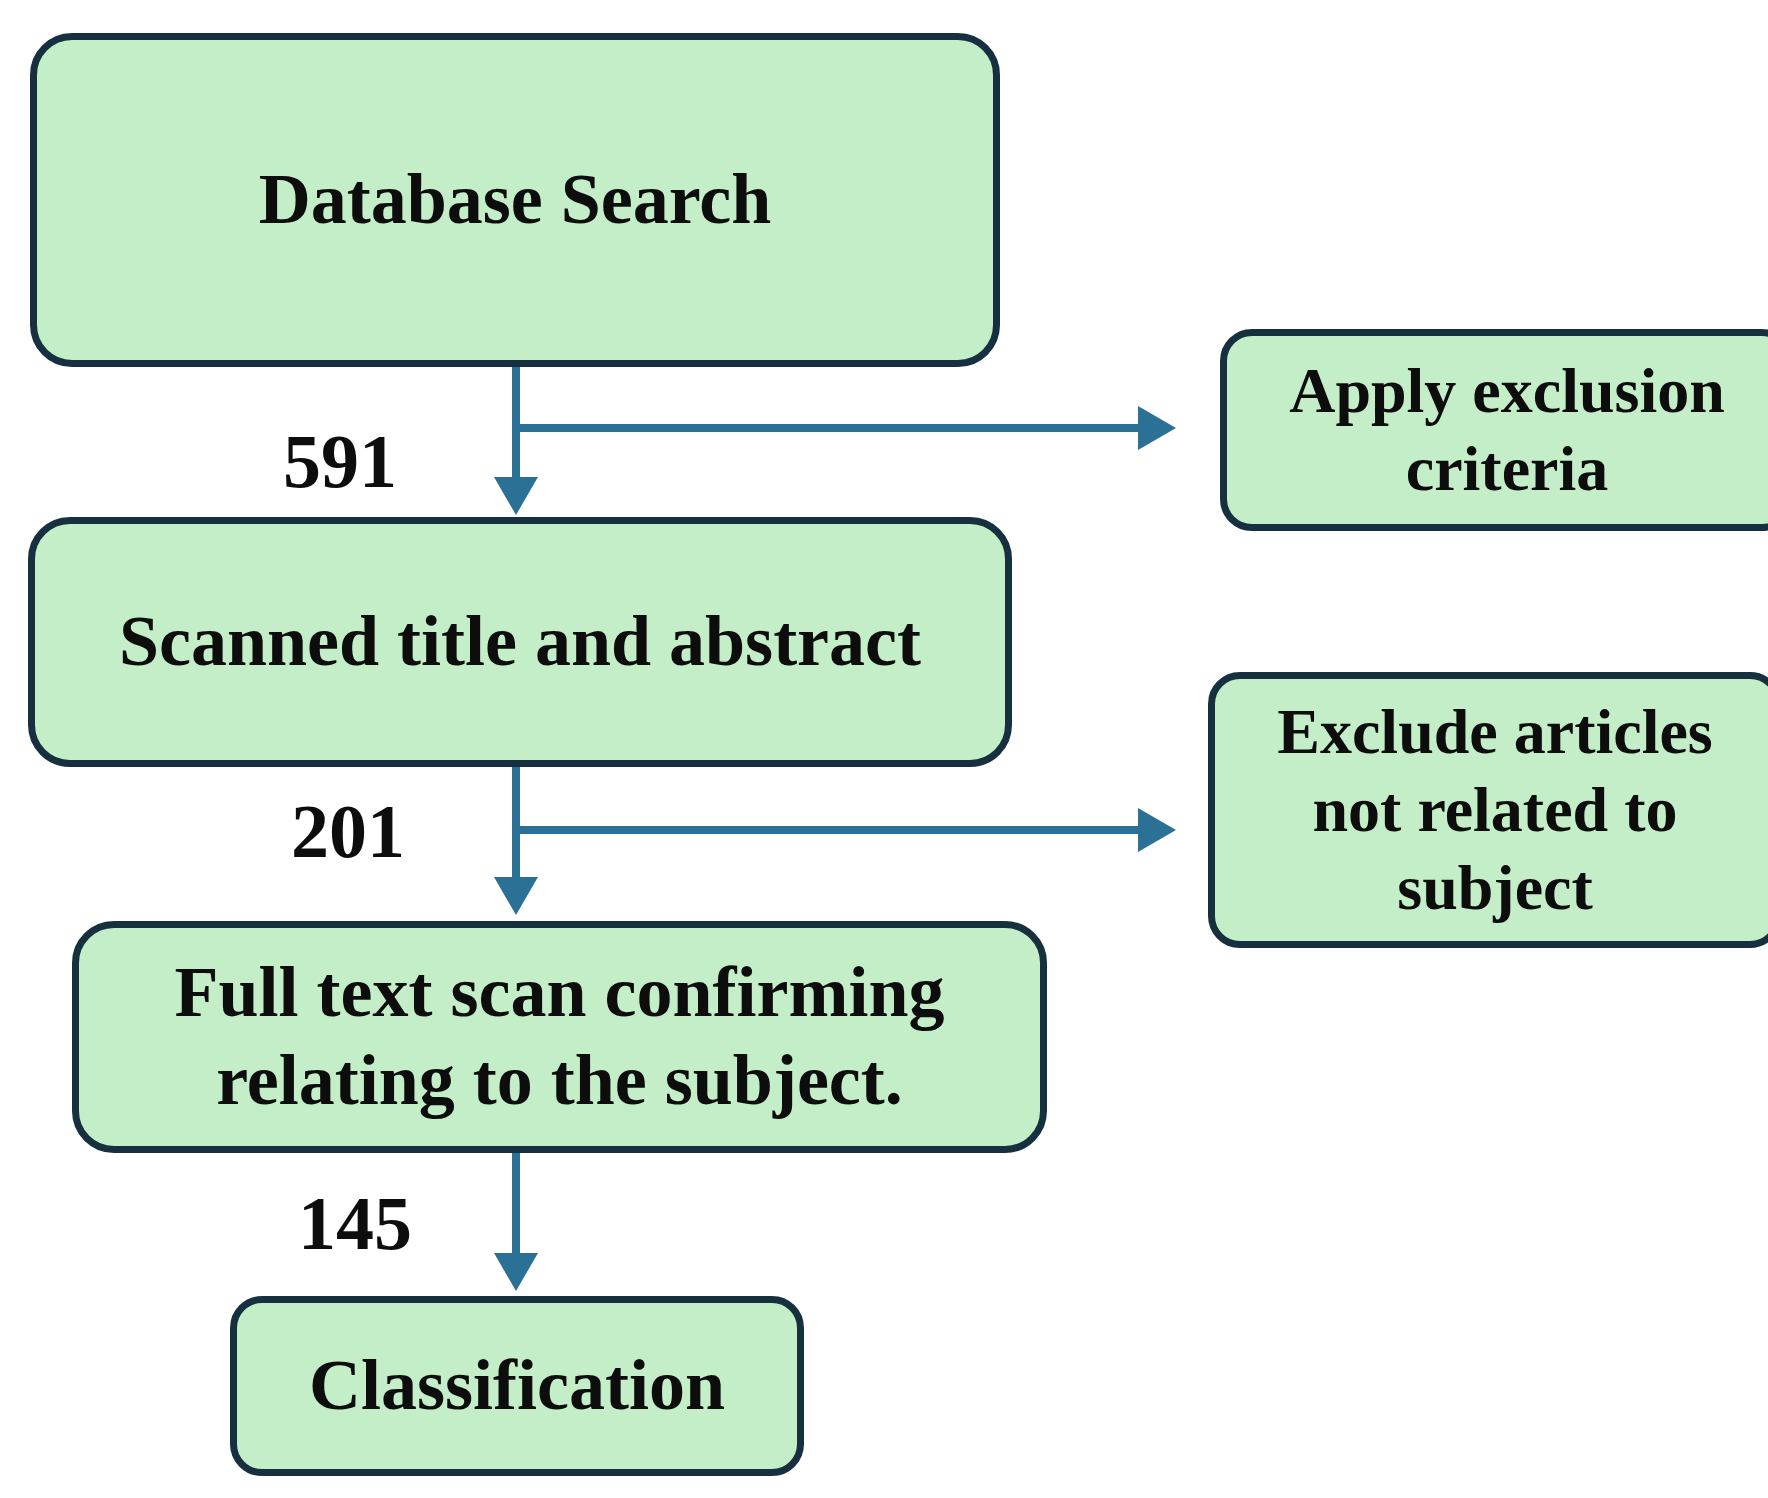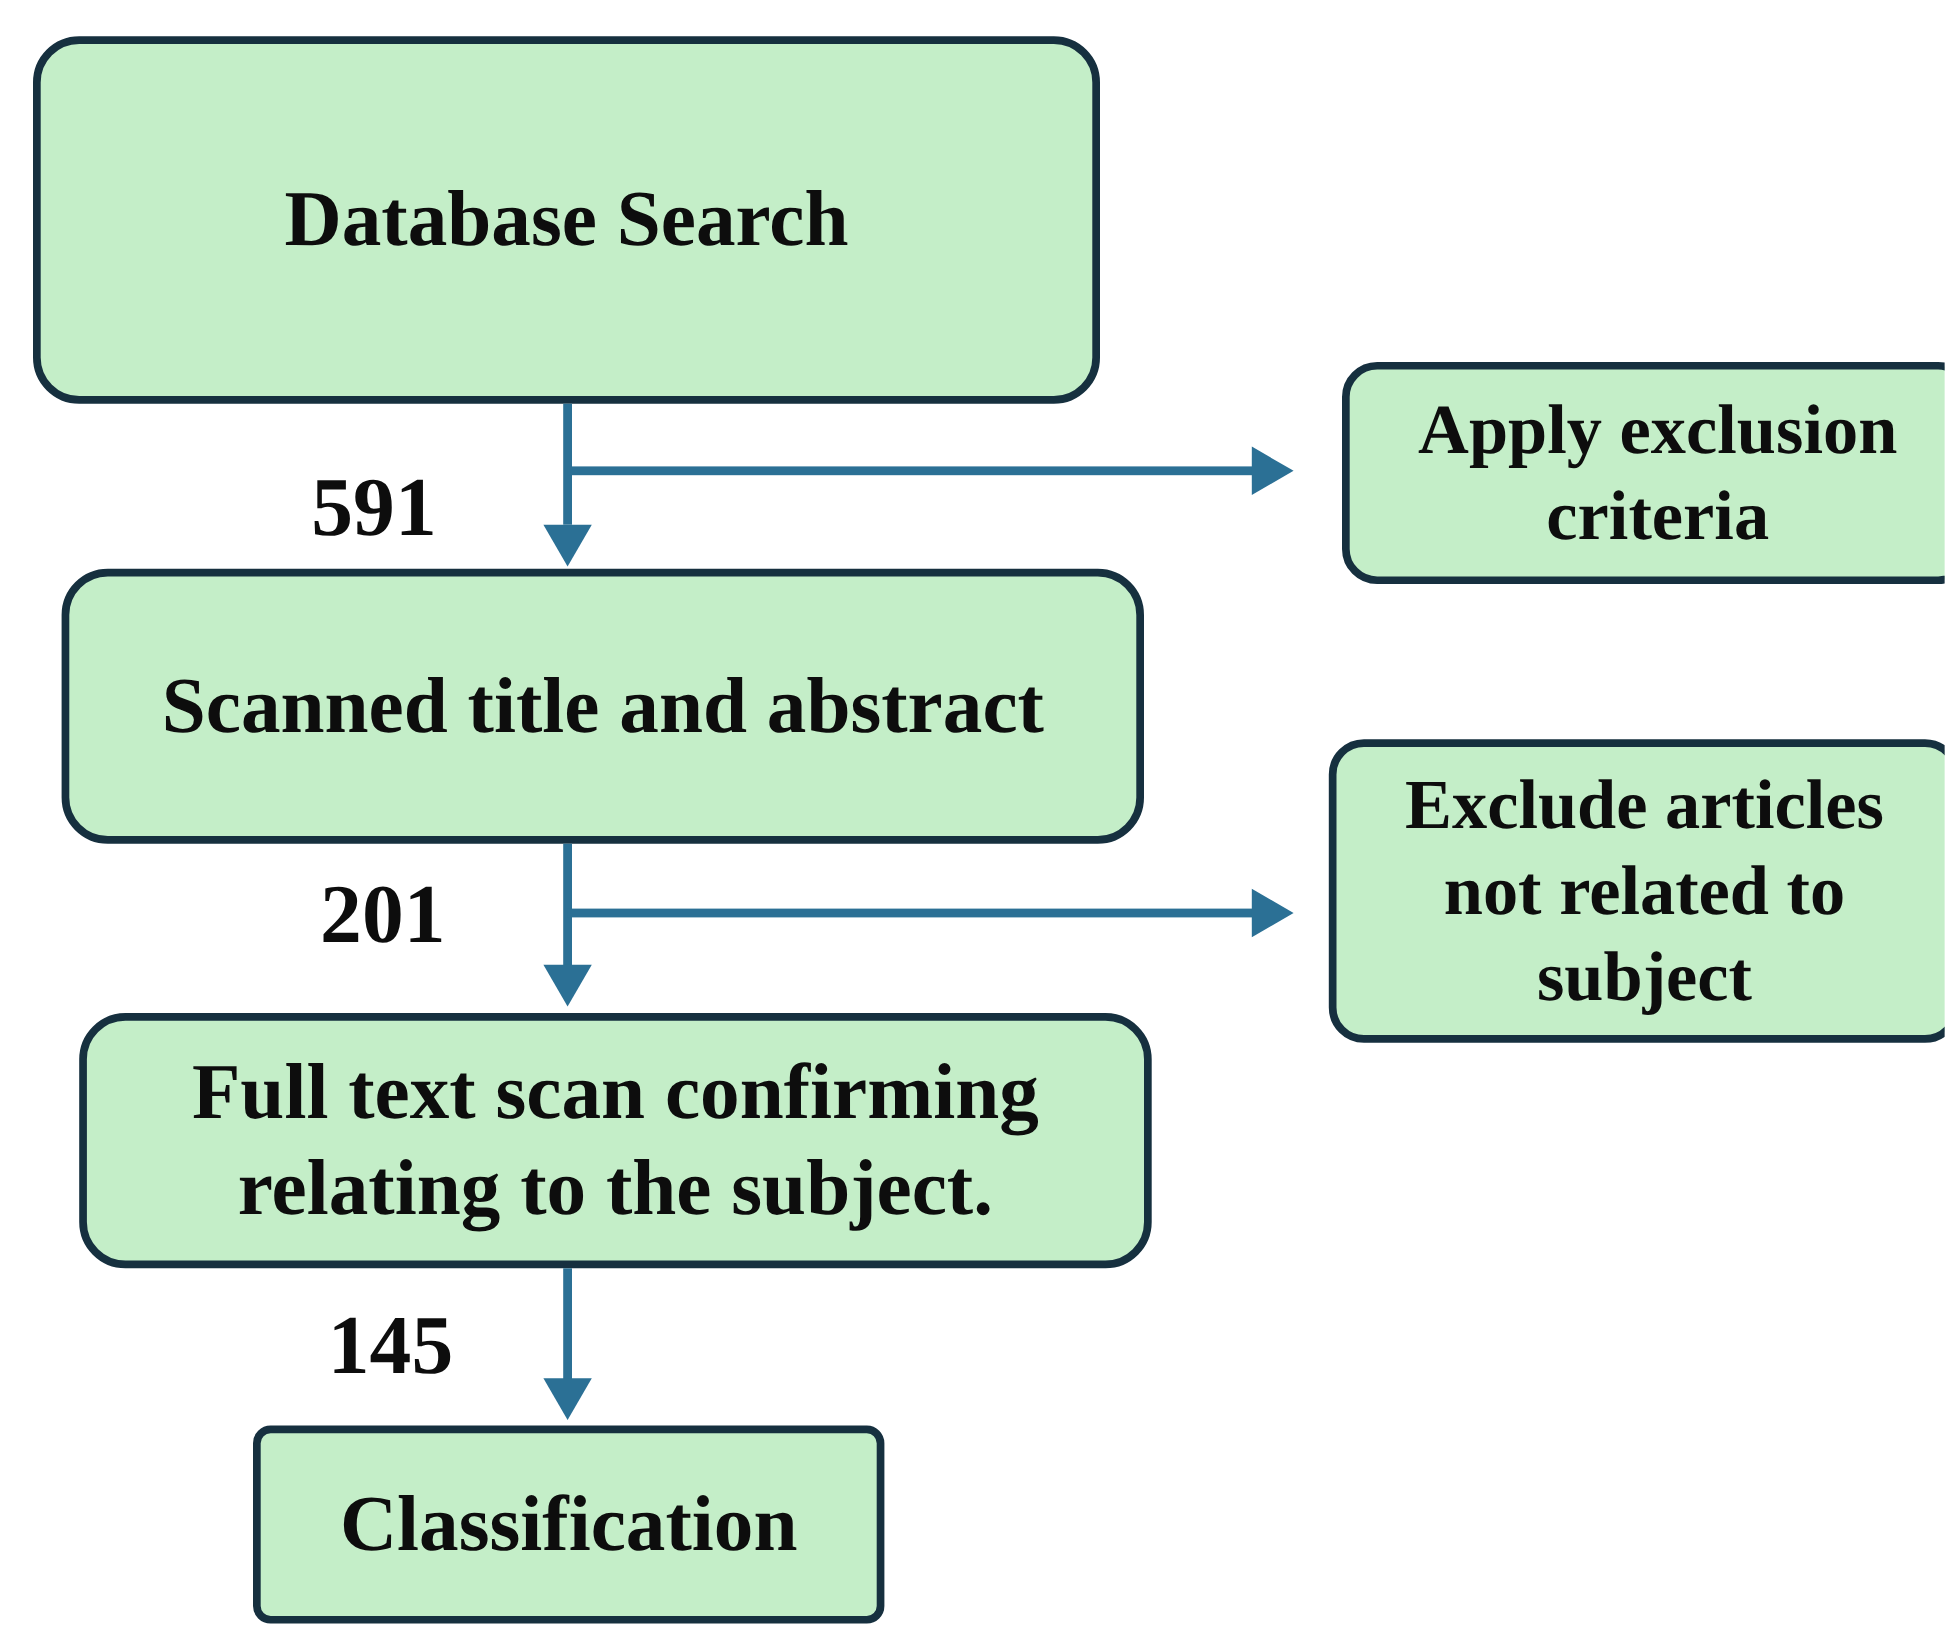--- a/index.html
+++ b/index.html
@@ -53,29 +53,29 @@
 </style>
 </head>
 <body style="background: rgb(255, 255, 255);">
 
 <div id="canvas">
 
   <div class="node main-node" style="left:30px;top:33px;width:970px;height:334px;">
     <span class="node-label">Database Search</span>
   </div>
 
-  <div class="node main-node" style="left:28px;top:517px;width:984px;height:250px;margin-left:28px;">
+  <div class="node main-node" style="left:28px;top:517px;width:984px;height:250px;">
     <span class="node-label">Scanned title and abstract</span>
   </div>
 
   <div class="node main-node" style="left:30px;top:921px;width:975px;height:232px;padding:0 30px;margin-left:42px;">
     <span class="node-label">Full text scan confirming relating to the subject.</span>
   </div>
 
-  <div class="node main-node" style="left:230px;top:1296px;width:574px;height:180px;border-radius:16px;">
+  <div class="node main-node" style="left:230px;top:1296px;width:574px;height:180px;border-radius:32px;">
     <span class="node-label">Classification</span>
   </div>
 
   <div class="node side-node" style="left:1176px;top:329px;width:574px;height:202px;margin-left:44px;">
     <span class="node-label">Apply exclusion criteria</span>
   </div>
 
   <div class="node side-node" style="left:1176px;top:672px;width:574px;height:276px;margin-left:32px;">
     <span class="node-label">Exclude articles not related to subject</span>
   </div>

